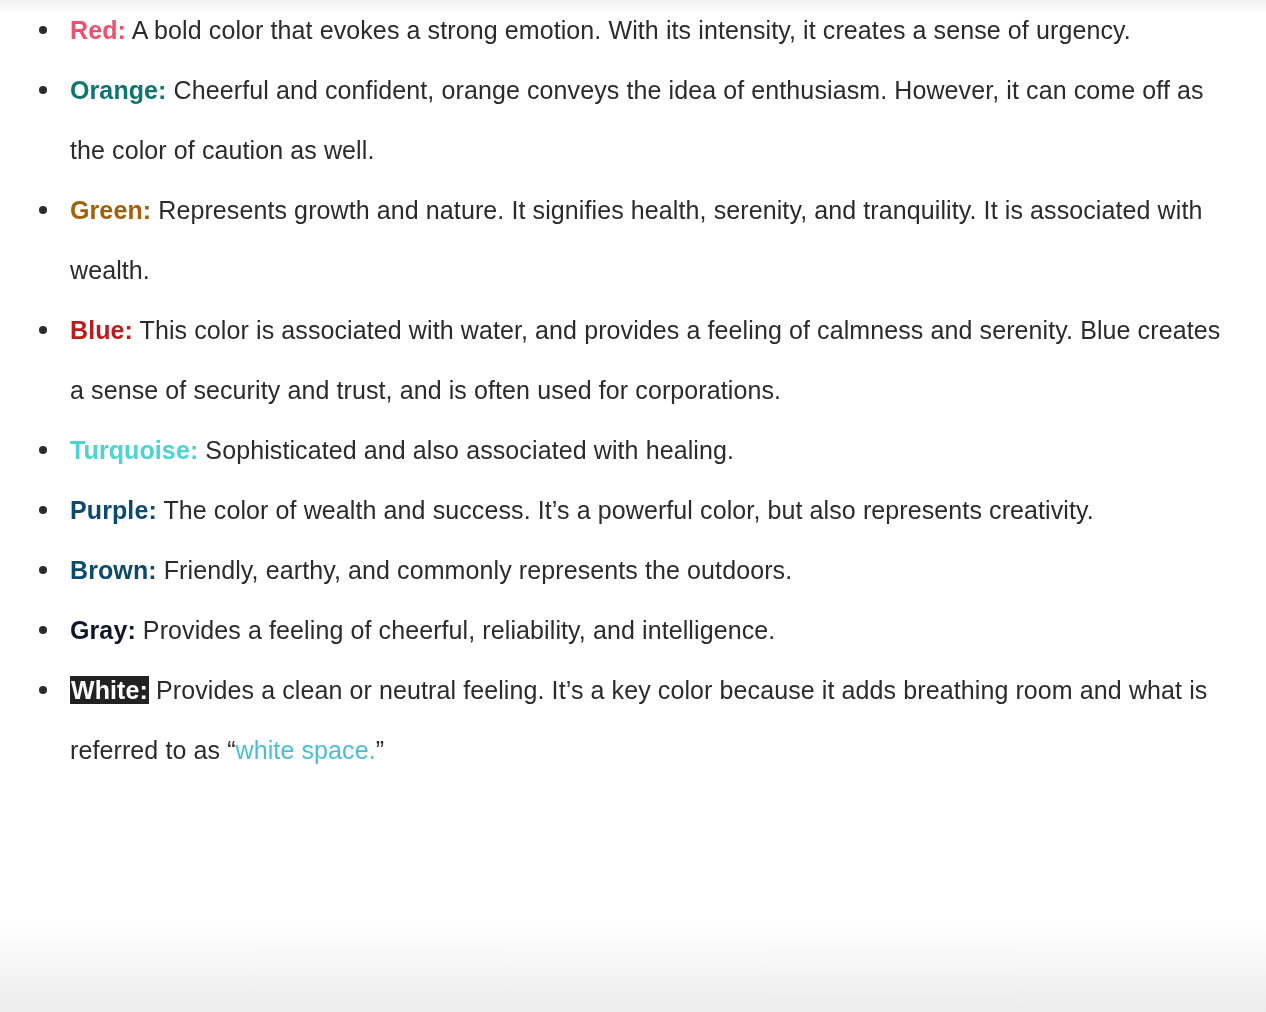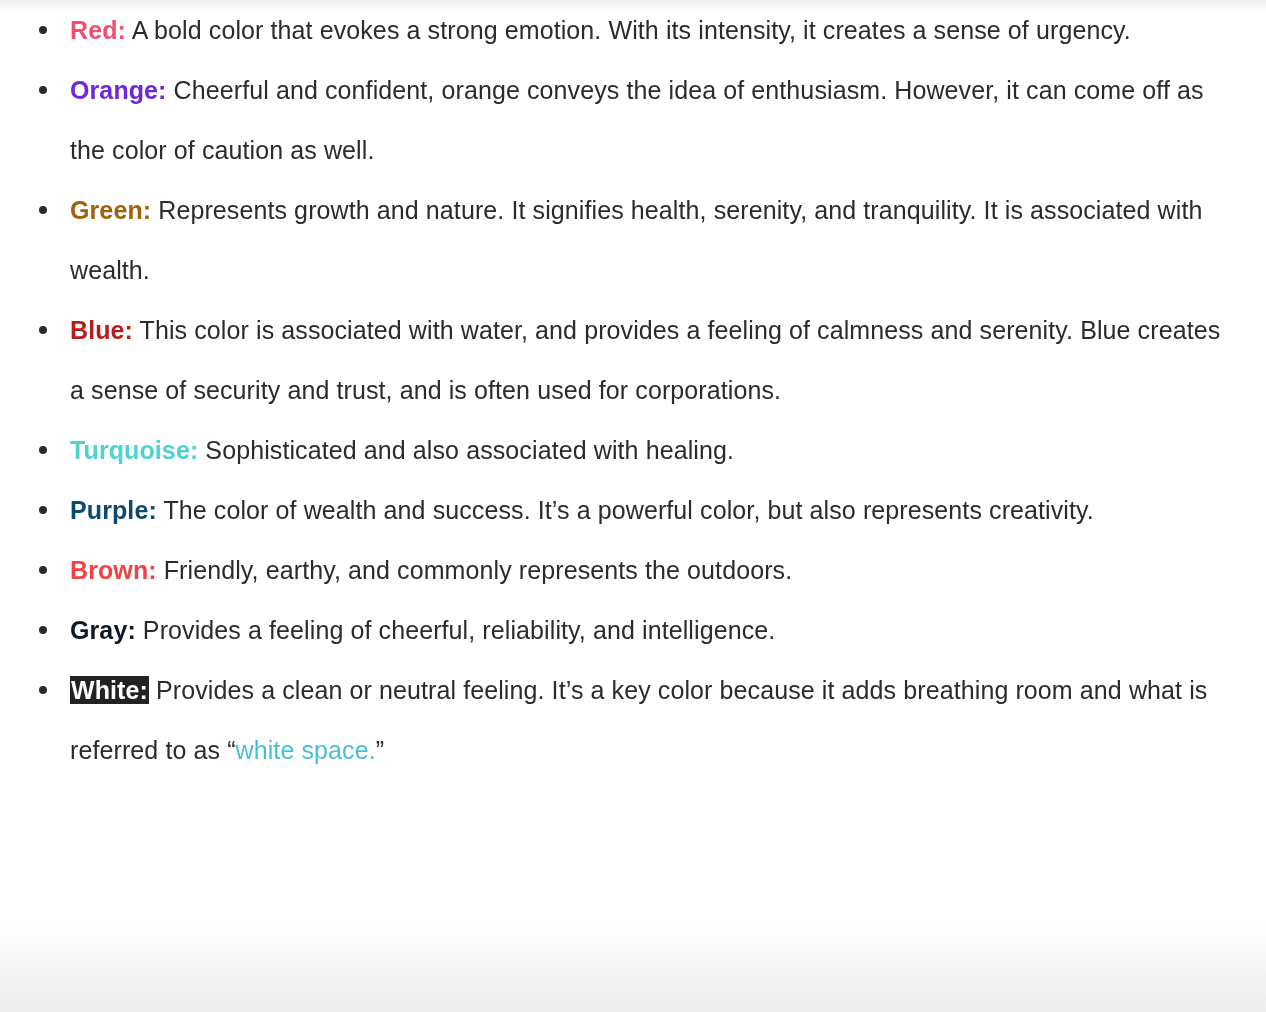--- a/index.html
+++ b/index.html
@@ -55,41 +55,41 @@
 
 <div class="top-fade"></div>
 
 <ul class="color-list">
   <li>
     <span class="bullet"></span>
     <span class="label" style="color:#f0506e">Red:</span><span> A bold color that evokes a strong emotion. With its intensity, it creates a sense of urgency.</span>
   </li>
   <li>
     <span class="bullet"></span>
-    <span class="label" style="color:#6d28d9">Orange:</span><span> Cheerful and confident, orange conveys the idea of enthusiasm. However, it can come off as the color of caution as well.</span>
+    <span class="label" style="color:#0f766e">Orange:</span><span> Cheerful and confident, orange conveys the idea of enthusiasm. However, it can come off as the color of caution as well.</span>
   </li>
   <li>
     <span class="bullet"></span>
     <span class="label" style="color:#a16207">Green:</span><span> Represents growth and nature. It signifies health, serenity, and tranquility. It is associated with wealth.</span>
   </li>
   <li>
     <span class="bullet"></span>
     <span class="label" style="color:#b91c1c">Blue:</span><span> This color is associated with water, and provides a feeling of calmness and serenity. Blue creates a sense of security and trust, and is often used for corporations.</span>
   </li>
   <li>
     <span class="bullet"></span>
     <span class="label" style="color:#4dd4d0">Turquoise:</span><span> Sophisticated and also associated with healing.</span>
   </li>
   <li>
     <span class="bullet"></span>
     <span class="label" style="color:#0c4a6e">Purple:</span><span> The color of wealth and success. It’s a powerful color, but also represents creativity.</span>
   </li>
   <li>
     <span class="bullet"></span>
-    <span class="label" style="color:#ef4444">Brown:</span><span> Friendly, earthy, and commonly represents the outdoors.</span>
+    <span class="label" style="color:#0c4a6e">Brown:</span><span> Friendly, earthy, and commonly represents the outdoors.</span>
   </li>
   <li>
     <span class="bullet"></span>
     <span class="label" style="color:#0f172a">Gray:</span><span> Provides a feeling of cheerful, reliability, and intelligence.</span>
   </li>
   <li>
     <span class="bullet"></span>
     <span class="label white">White:</span><span> Provides a clean or neutral feeling. It’s a key color because it adds breathing room and what is referred to as “</span><a class="ws-link" href="#">white space.</a><span>”</span>
   </li>
 </ul>

